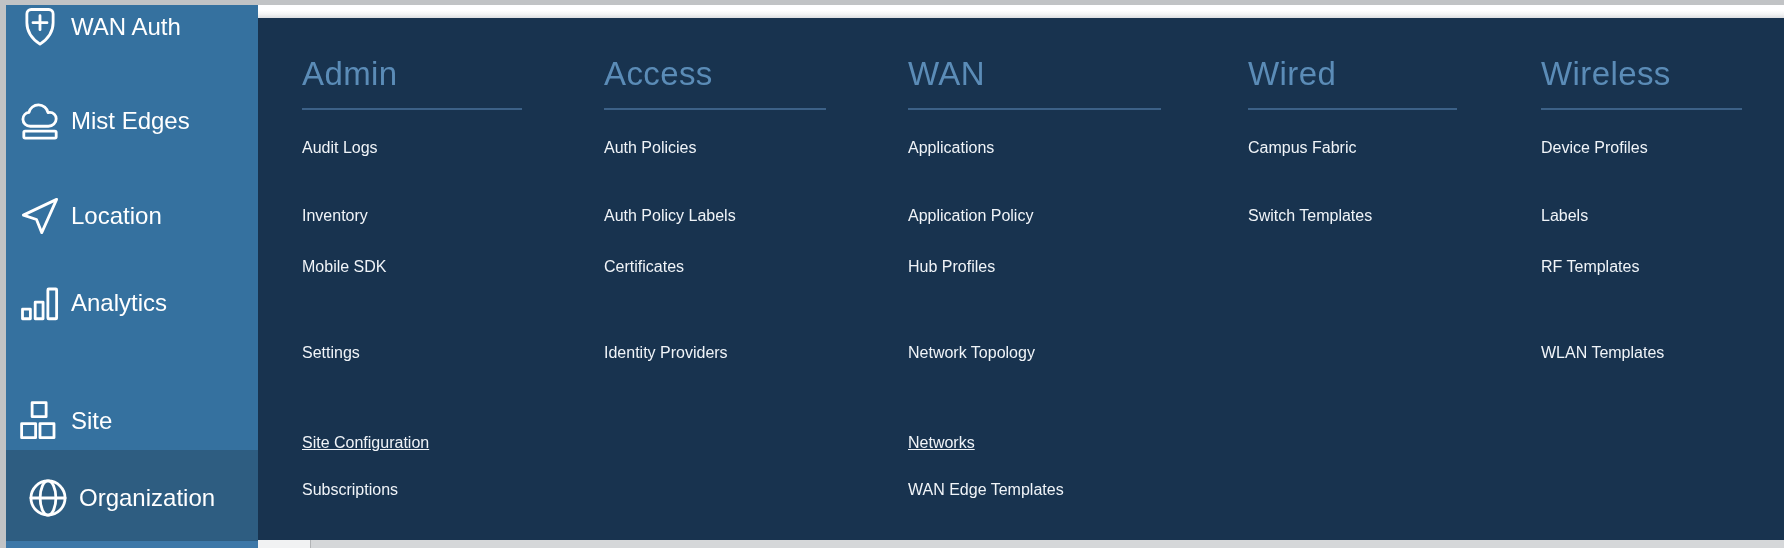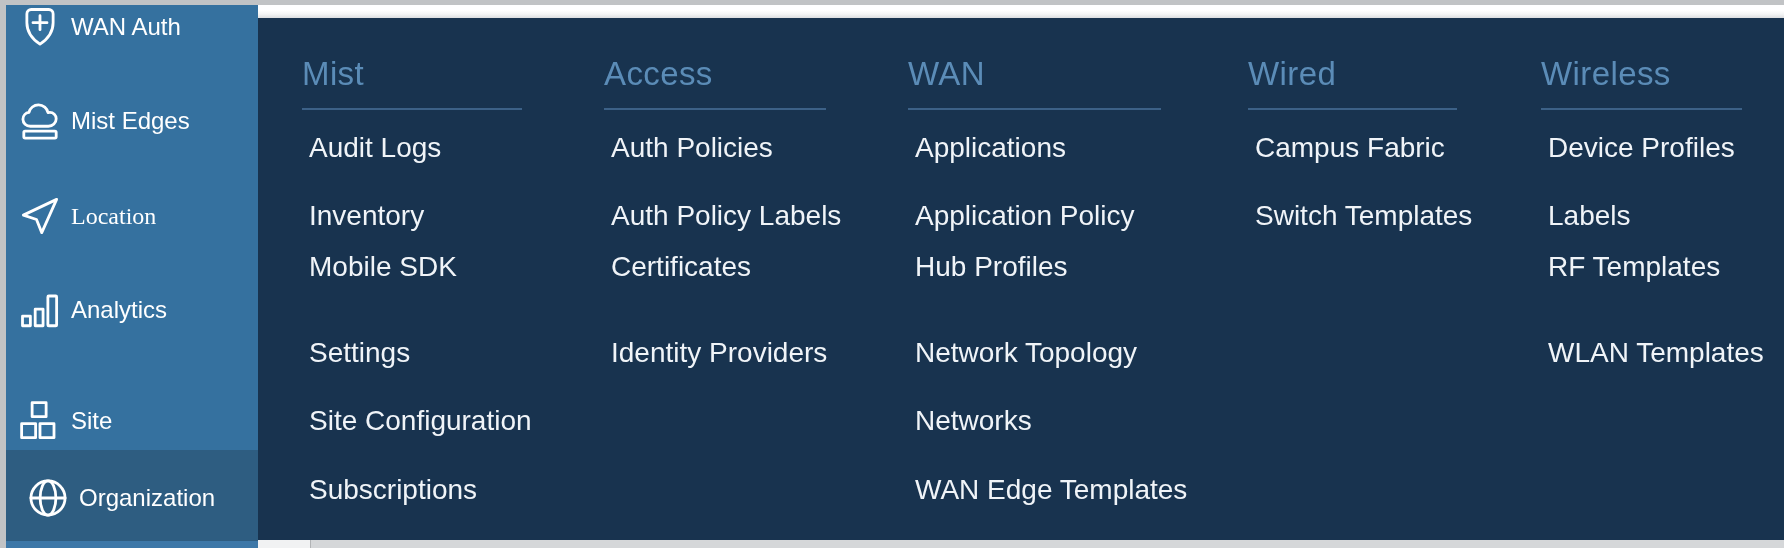--- a/index.html
+++ b/index.html
@@ -15,43 +15,43 @@
     background:linear-gradient(#ffffff 40%,#f4f5f6 70%,#dcdee0 100%);}
   .bottom-strip{position:absolute;left:258px;top:540px;right:0;height:8px;background:#d5d7d9;}
   .bottom-strip-white{position:absolute;left:258px;top:540px;width:52px;height:8px;background:#f1f2f3;}
   .bottom-strip-divider{position:absolute;left:310px;top:540px;width:1px;height:8px;background:#b2b4b6;}
 
   
   .sidebar{position:absolute;left:6px;top:5px;width:252px;height:543px;
     background:#35719f;overflow:hidden;}
   .side-item{position:absolute;left:0;width:252px;height:94px;
     display:flex;align-items:center;cursor:pointer;}
-  .side-item.s1{top:-25px;} .side-item.s2{top:69px;} .side-item.s3{top:164px;font-family:Liberation Serif, serif;}
-  .side-item.s4{top:258px;text-align:center;} .side-item.s5{top:369px;} .side-item.s6{top:445px;height:96px;}
+  .side-item.s1{top:-25px;} .side-item.s2{top:69px;} .side-item.s3{top:164px;}
+  .side-item.s4{top:251px;text-align:center;} .side-item.s5{top:369px;} .side-item.s6{top:445px;height:96px;}
   .side-item.selected{background:#2e5d81;padding-left:8px;}
   .side-sliver{position:absolute;left:0;top:536px;width:252px;height:7px;background:#3d78a8;}
   .side-icon{width:46px;height:46px;margin-left:11px;display:flex;
     align-items:center;justify-content:center;flex:none;}
   .side-icon svg{width:42px;height:42px;}
   .side-label{color:#ffffff;font-size:24px;margin-left:8px;white-space:nowrap;}
 
   
   .flyout{position:absolute;left:258px;top:18px;right:0;height:522px;background:#18334f;}
   .col{position:absolute;top:0;width:300px;height:100%;}
   .col.c1{left:44px;} .col.c2{left:346px;} .col.c3{left:650px;}
   .col.c4{left:990px;} .col.c5{left:1283px;}
   .col-title{position:absolute;left:0;top:37px;font-size:33px;font-weight:300;
     color:#5b8cb7;letter-spacing:.4px;white-space:nowrap;}
   .col-rule{position:absolute;left:0;top:90px;height:2px;background:#48719a;opacity:.75;}
   .c1 .col-rule{width:220px;} .c2 .col-rule{width:222px;} .c3 .col-rule{width:253px;}
   .c4 .col-rule{width:209px;} .c5 .col-rule{width:201px;}
-  .menu-item{position:absolute;left:0;font-size:28px;line-height:27px;color:#f0f4f8;
-    white-space:nowrap;cursor:pointer;margin-left:7px;}
+  .menu-item{position:absolute;left:0;font-size:16px;line-height:27px;color:#f0f4f8;
+    white-space:nowrap;cursor:pointer;}
   .menu-item.r1{top:116px;} .menu-item.r2{top:184px;} .menu-item.r3{top:235px;}
-  .menu-item.r4{top:321px;text-align:center;} .menu-item.r5{top:389px;} .menu-item.r6{top:458px;}
+  .menu-item.r4{top:321px;text-align:center;} .menu-item.r5{top:411px;text-decoration:underline;} .menu-item.r6{top:458px;}
   svg{display:block;}
 </style>
 </head>
 <body>
 
 <div class="stage">
 
   <nav class="sidebar">
 
     <div class="side-item s1">
@@ -116,21 +116,21 @@
       </span>
       <span class="side-label">Organization</span>
     </div>
 
     <div class="side-sliver"></div>
   </nav>
 
   <div class="flyout">
 
     <div class="col c1">
-      <div class="col-title">Mist</div>
+      <div class="col-title">Admin</div>
       <div class="col-rule"></div>
       <div class="menu-item r1">Audit Logs</div>
       <div class="menu-item r2">Inventory</div>
       <div class="menu-item r3">Mobile SDK</div>
       <div class="menu-item r4">Settings</div>
       <div class="menu-item r5">Site Configuration</div>
       <div class="menu-item r6">Subscriptions</div>
     </div>
 
     <div class="col c2">

